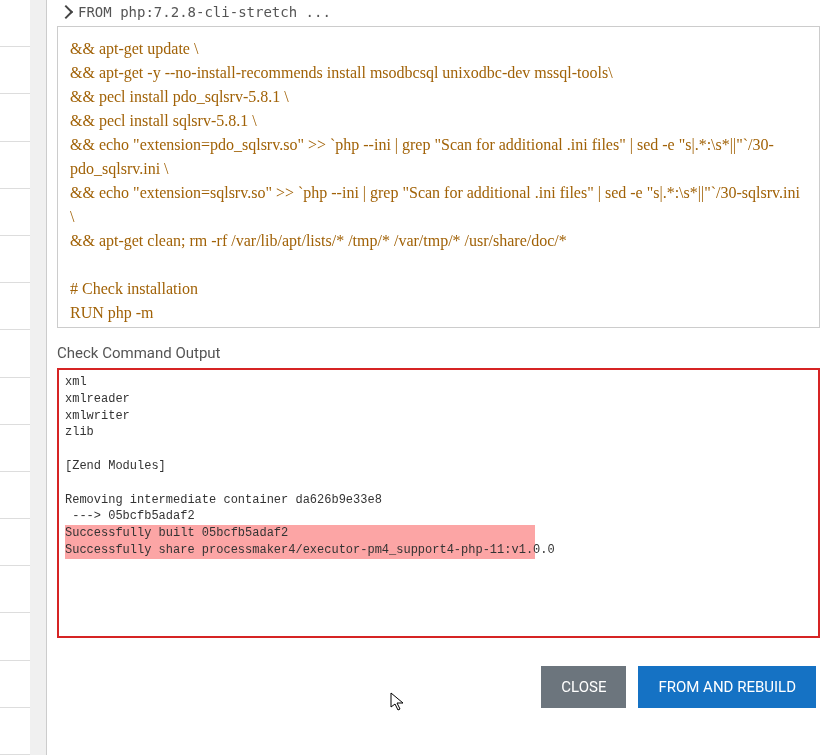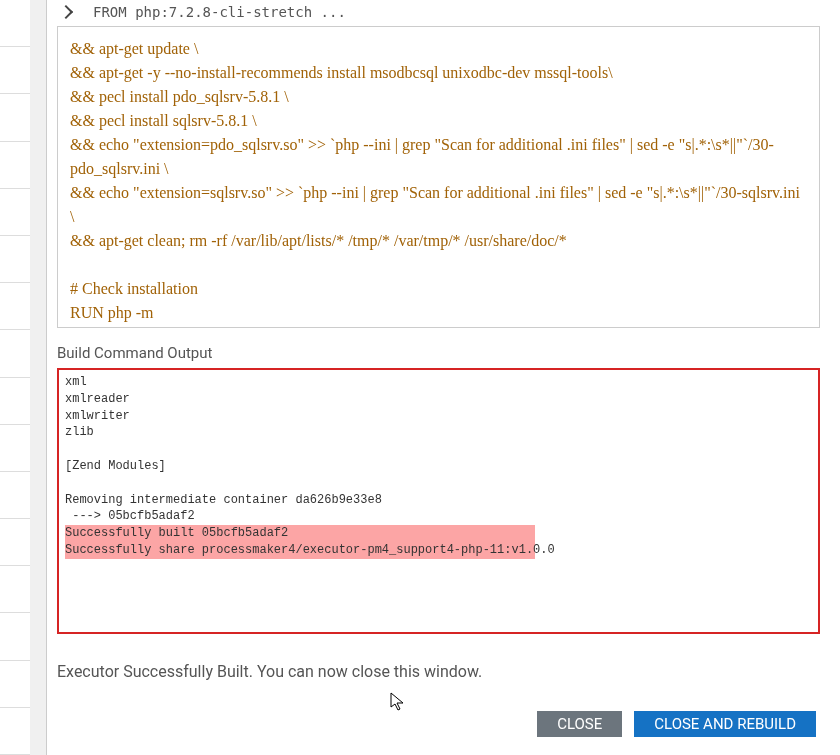--- a/index.html
+++ b/index.html
@@ -46,21 +46,21 @@
       font-size: 15px;
       margin-bottom: 6px;
       margin-top: 2px;
     }
     .from-line {
       font-family: Consolas, Monaco, monospace;
       font-size: 14px;
       color: #555;
       display: flex;
       align-items: center;
-      gap: 20px;
+      gap: 5px;
       margin-bottom: 6px;
       padding-left: 0;
     }
     .chevron {
       display: inline-block;
       width: 10px;
       height: 10px;
       border-right: 2px solid #444;
       border-bottom: 2px solid #444;
       transform: rotate(-45deg);
@@ -115,21 +115,21 @@
       margin-bottom: 30px;
     }
     .button-row {
       display: flex;
       justify-content: flex-end;
       gap: 12px;
       padding-right: 4px;
     }
     .btn {
       border: none;
-      padding: 4px 20px;
+      padding: 12px 20px;
       font-size: 15px;
       color: #fff;
       cursor: pointer;
       font-family: inherit;
     }
     .btn-close {
       background: #6c757d;
     }
     .btn-save {
       background: #1572c4;
@@ -181,41 +181,40 @@
 &amp;&amp; pecl install pdo_sqlsrv-5.8.1 \
 &amp;&amp; pecl install sqlsrv-5.8.1 \
 &amp;&amp; echo "extension=pdo_sqlsrv.so" &gt;&gt; `php --ini | grep "Scan for additional .ini files" | sed -e "s|.*:\s*||"`/30-pdo_sqlsrv.ini \
 &amp;&amp; echo "extension=sqlsrv.so" &gt;&gt; `php --ini | grep "Scan for additional .ini files" | sed -e "s|.*:\s*||"`/30-sqlsrv.ini \
 &amp;&amp; apt-get clean; rm -rf /var/lib/apt/lists/* /tmp/* /var/tmp/* /usr/share/doc/*
 
 # Check installation
 RUN php -m</textarea>
   </div>
 
-  <div class="section-label">Build Command Output</div>
+  <div class="section-label">Check Command Output</div>
 
   <div class="output-wrap">
     <div class="output-content"><span>xml
 xmlreader
 xmlwriter
 zlib
 
 [Zend Modules]
 
 Removing intermediate container da626b9e33e8
  ---&gt; 05bcfb5adaf2</span>
 <span class="output-hl">Successfully built 05bcfb5adaf2</span>
 <span class="output-hl">Successfully share processmaker4/executor-pm4_support4-php-11:v1.0.0</span></div>
   </div>
 
-  <div class="status-text">Executor Successfully Built. You can now close this window.</div>
 
   <div class="button-row">
     <button class="btn btn-close">CLOSE</button>
-    <button class="btn btn-save">CLOSE AND REBUILD</button>
+    <button class="btn btn-save">FROM AND REBUILD</button>
   </div>
 
 </div>
 
 <div class="cursor">
   <svg viewBox="0 0 16 20">
     <path d="M1 1 L1 15 L5 12 L8 18 L10 17 L7 11 L13 11 Z" fill="#fff" stroke="#000" stroke-width="1"></path>
   </svg>
 </div>
 

